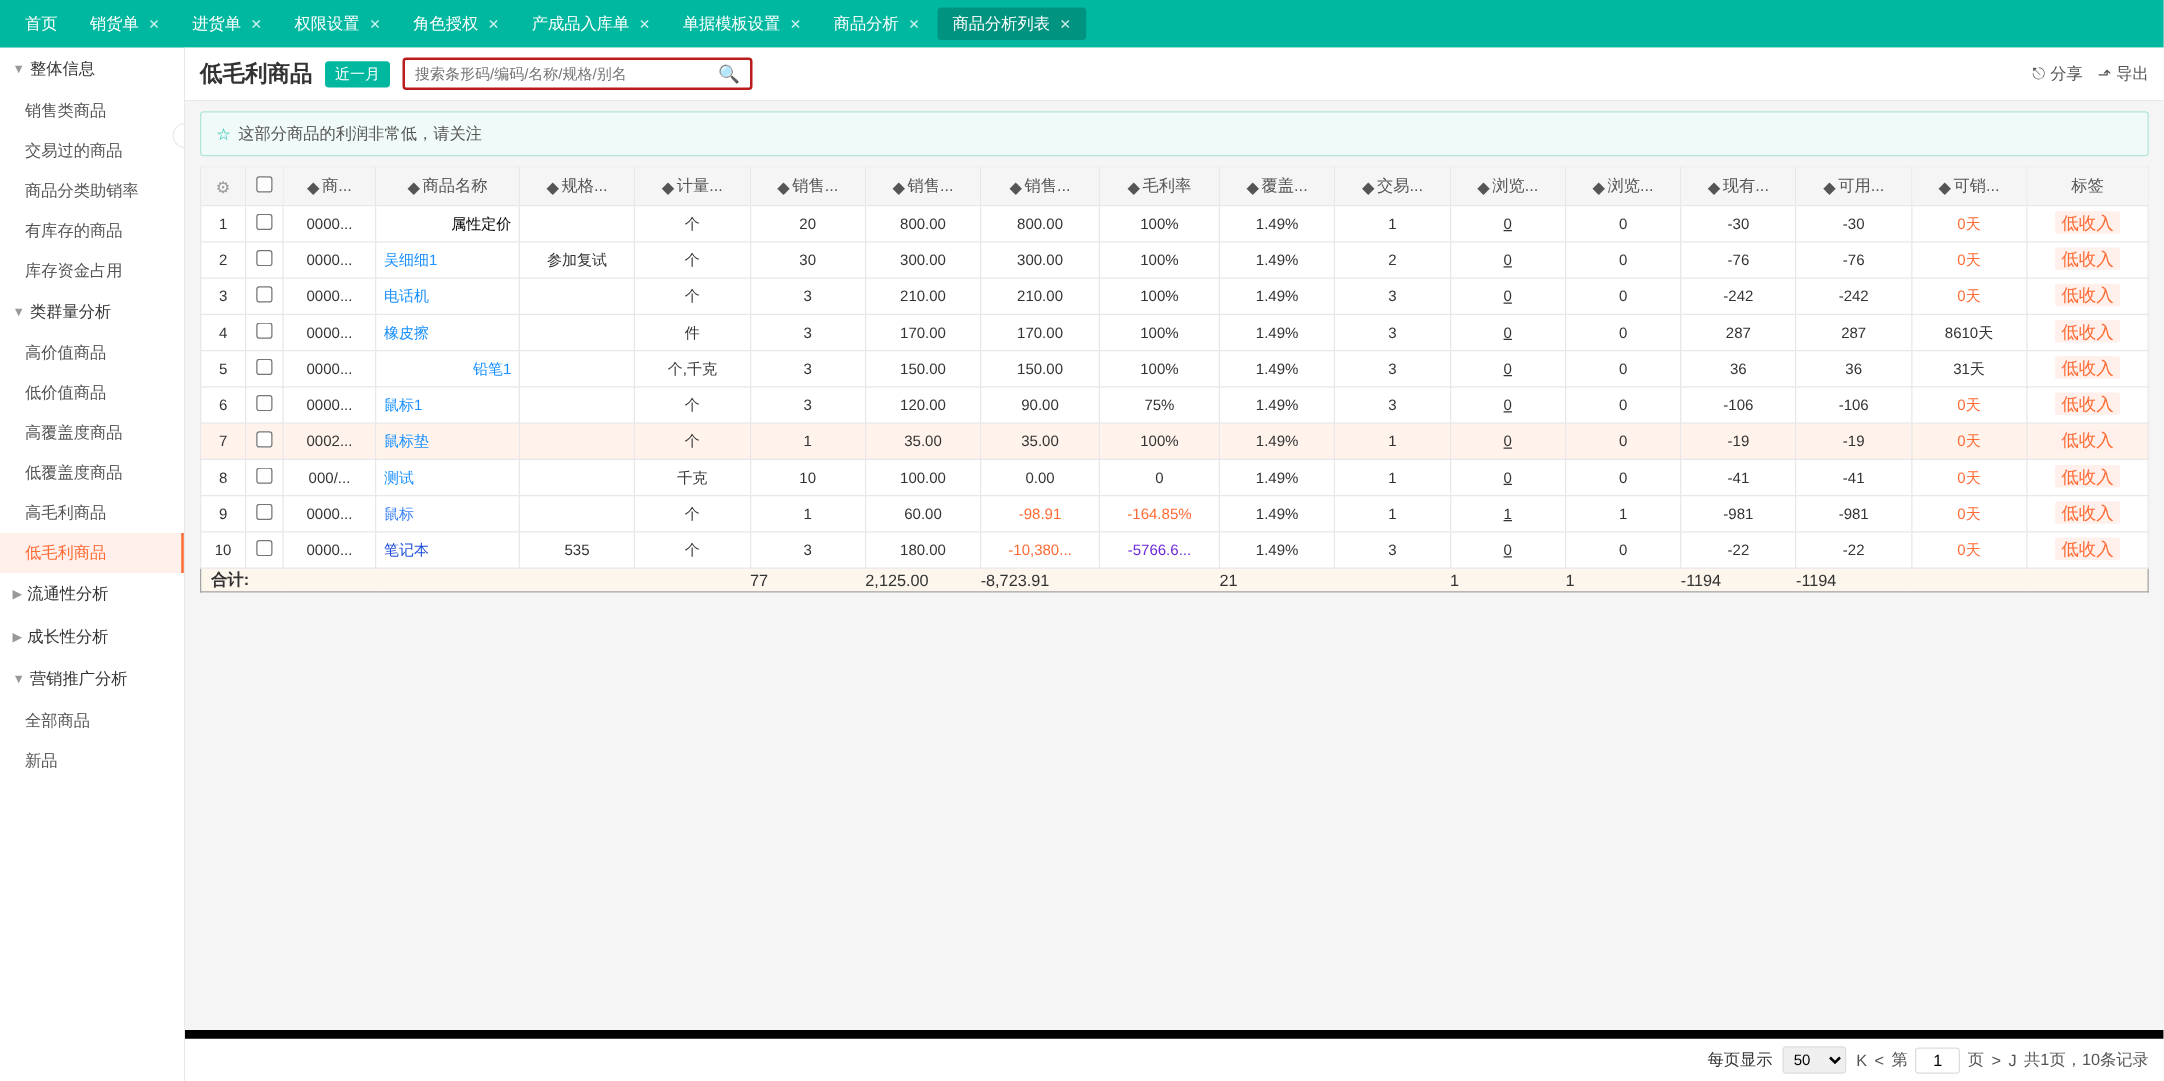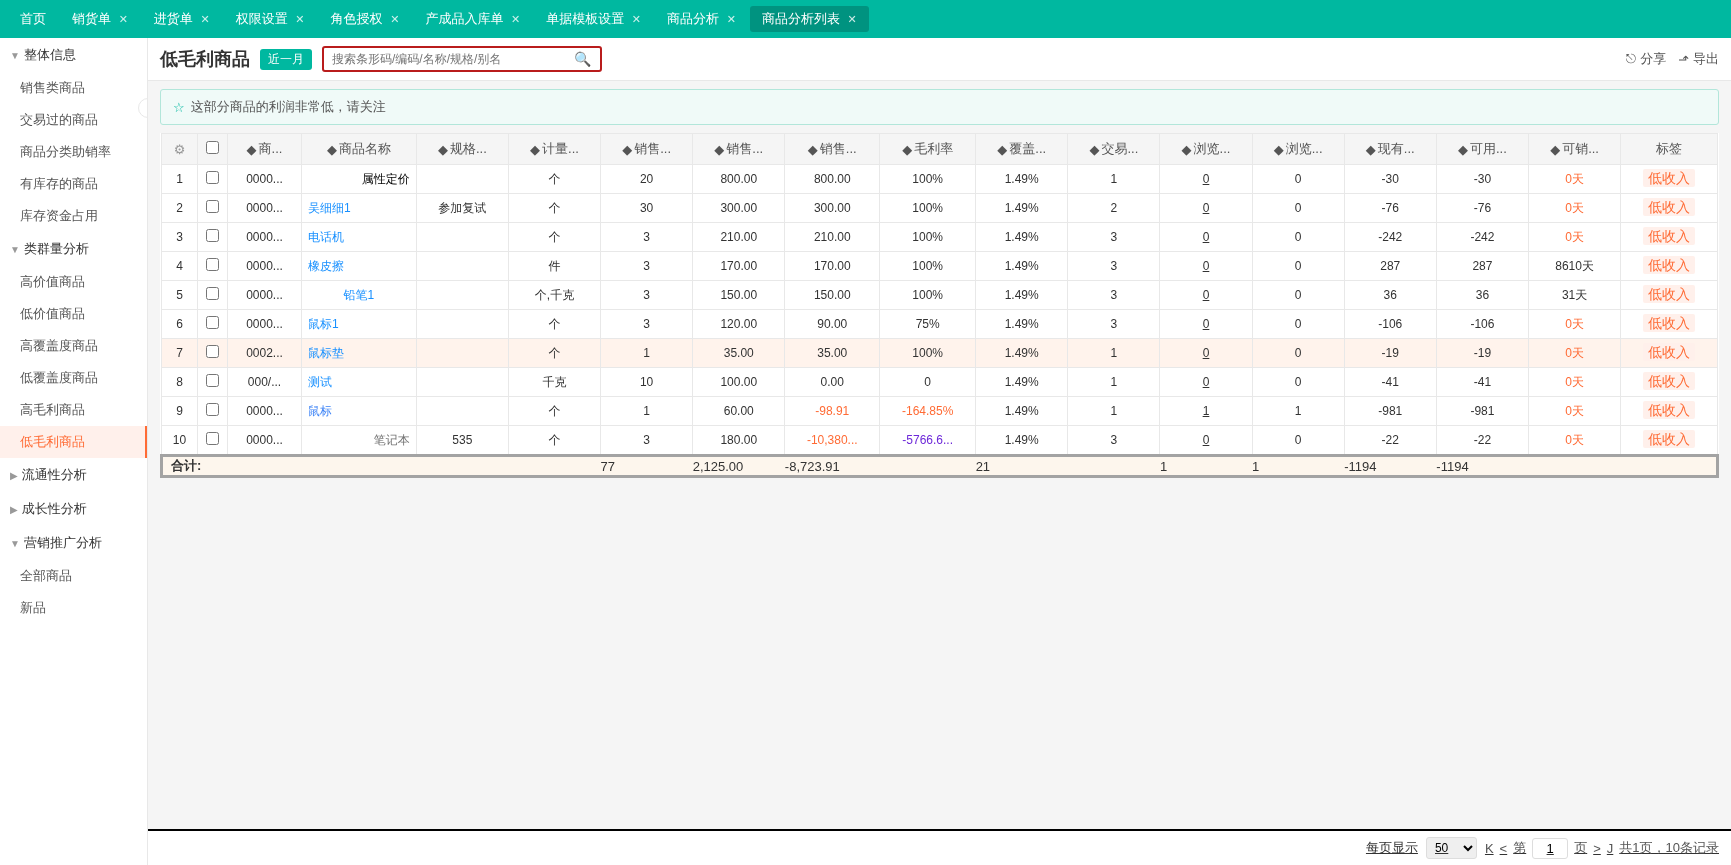--- a/index.html
+++ b/index.html
@@ -148,28 +148,27 @@
       padding: 1px 5px;
       border-radius: 2px;
       font-size: 14px;
     }
     .text-underline { text-decoration: underline; cursor: pointer; }
     .settings-icon { cursor: pointer; color: #999; }
 
     
     .bottom-bar {
       background: #fff;
-      border-top: 2px solid #000000;
+      border-top: 7px solid #000000;
       display: flex;
       align-items: center;
       justify-content: flex-end;
       padding: 6px 12px;
       gap: 8px;
       font-size: 13px;
-      text-decoration: underline;
     }
     .page-size-select {
       border: 1px solid #ddd;
       padding: 2px 4px;
       border-radius: 3px;
       font-size: 12px;
     }
     .page-nav { display: flex; align-items: center; gap: 6px; }
     .page-nav span { cursor: pointer; color: #555; }
     .page-input {
@@ -194,21 +193,21 @@
       align-items: center;
       justify-content: center;
       cursor: pointer;
       font-size: 10px;
       color: #999;
       z-index: 10;
     }
 
     .tbl-footer {
       background: #fdf6ed;
-      border: 3px solid #a3a3a3;
+      border: 1px solid #a3a3a3;
     }
     .tbl-footer td {
       background: #fdf6ed;
       font-weight: 500;
     }
 
     input[type=checkbox] { cursor: pointer; }
   </style>
 </head>
 <body>
@@ -434,21 +433,21 @@
       <td>0</td>
       <td>287</td>
       <td>287</td>
       <td style="color:#333">8610天</td>
       <td><span class="tag-low-income">低收入</span></td>
     </tr>
             <tr>
       <td>5</td>
       <td><input type="checkbox" style=""></td>
       <td>0000...</td>
-      <td style="text-align:center; color:#1890ff; cursor:pointer;">铅笔1</td>
+      <td style="text-align:right; color:#1890ff; cursor:pointer;">铅笔1</td>
       <td></td>
       <td>个,千克</td>
       <td>3</td>
       <td>150.00</td>
       <td style="color:#333">150.00</td>
       <td style="color:#333">100%</td>
       <td>1.49%</td>
       <td>3</td>
       <td class="text-underline">0</td>
       <td>0</td>
@@ -534,21 +533,21 @@
       <td>1</td>
       <td>-981</td>
       <td>-981</td>
       <td style="color:#ff6b35">0天</td>
       <td><span class="tag-low-income">低收入</span></td>
     </tr>
             <tr>
       <td>10</td>
       <td><input type="checkbox" style=""></td>
       <td>0000...</td>
-      <td style="text-align:right; color:#737373; cursor:pointer;margin-top:24px;">笔记本</td>
+      <td style="text-align:left; color:#1d4ed8; cursor:pointer;margin-top:24px;">笔记本</td>
       <td>535</td>
       <td>个</td>
       <td>3</td>
       <td>180.00</td>
       <td style="color:#ff6b35">-10,380...</td>
       <td style="color:#6d28d9">-5766.6...</td>
       <td>1.49%</td>
       <td>3</td>
       <td class="text-underline">0</td>
       <td>0</td>

